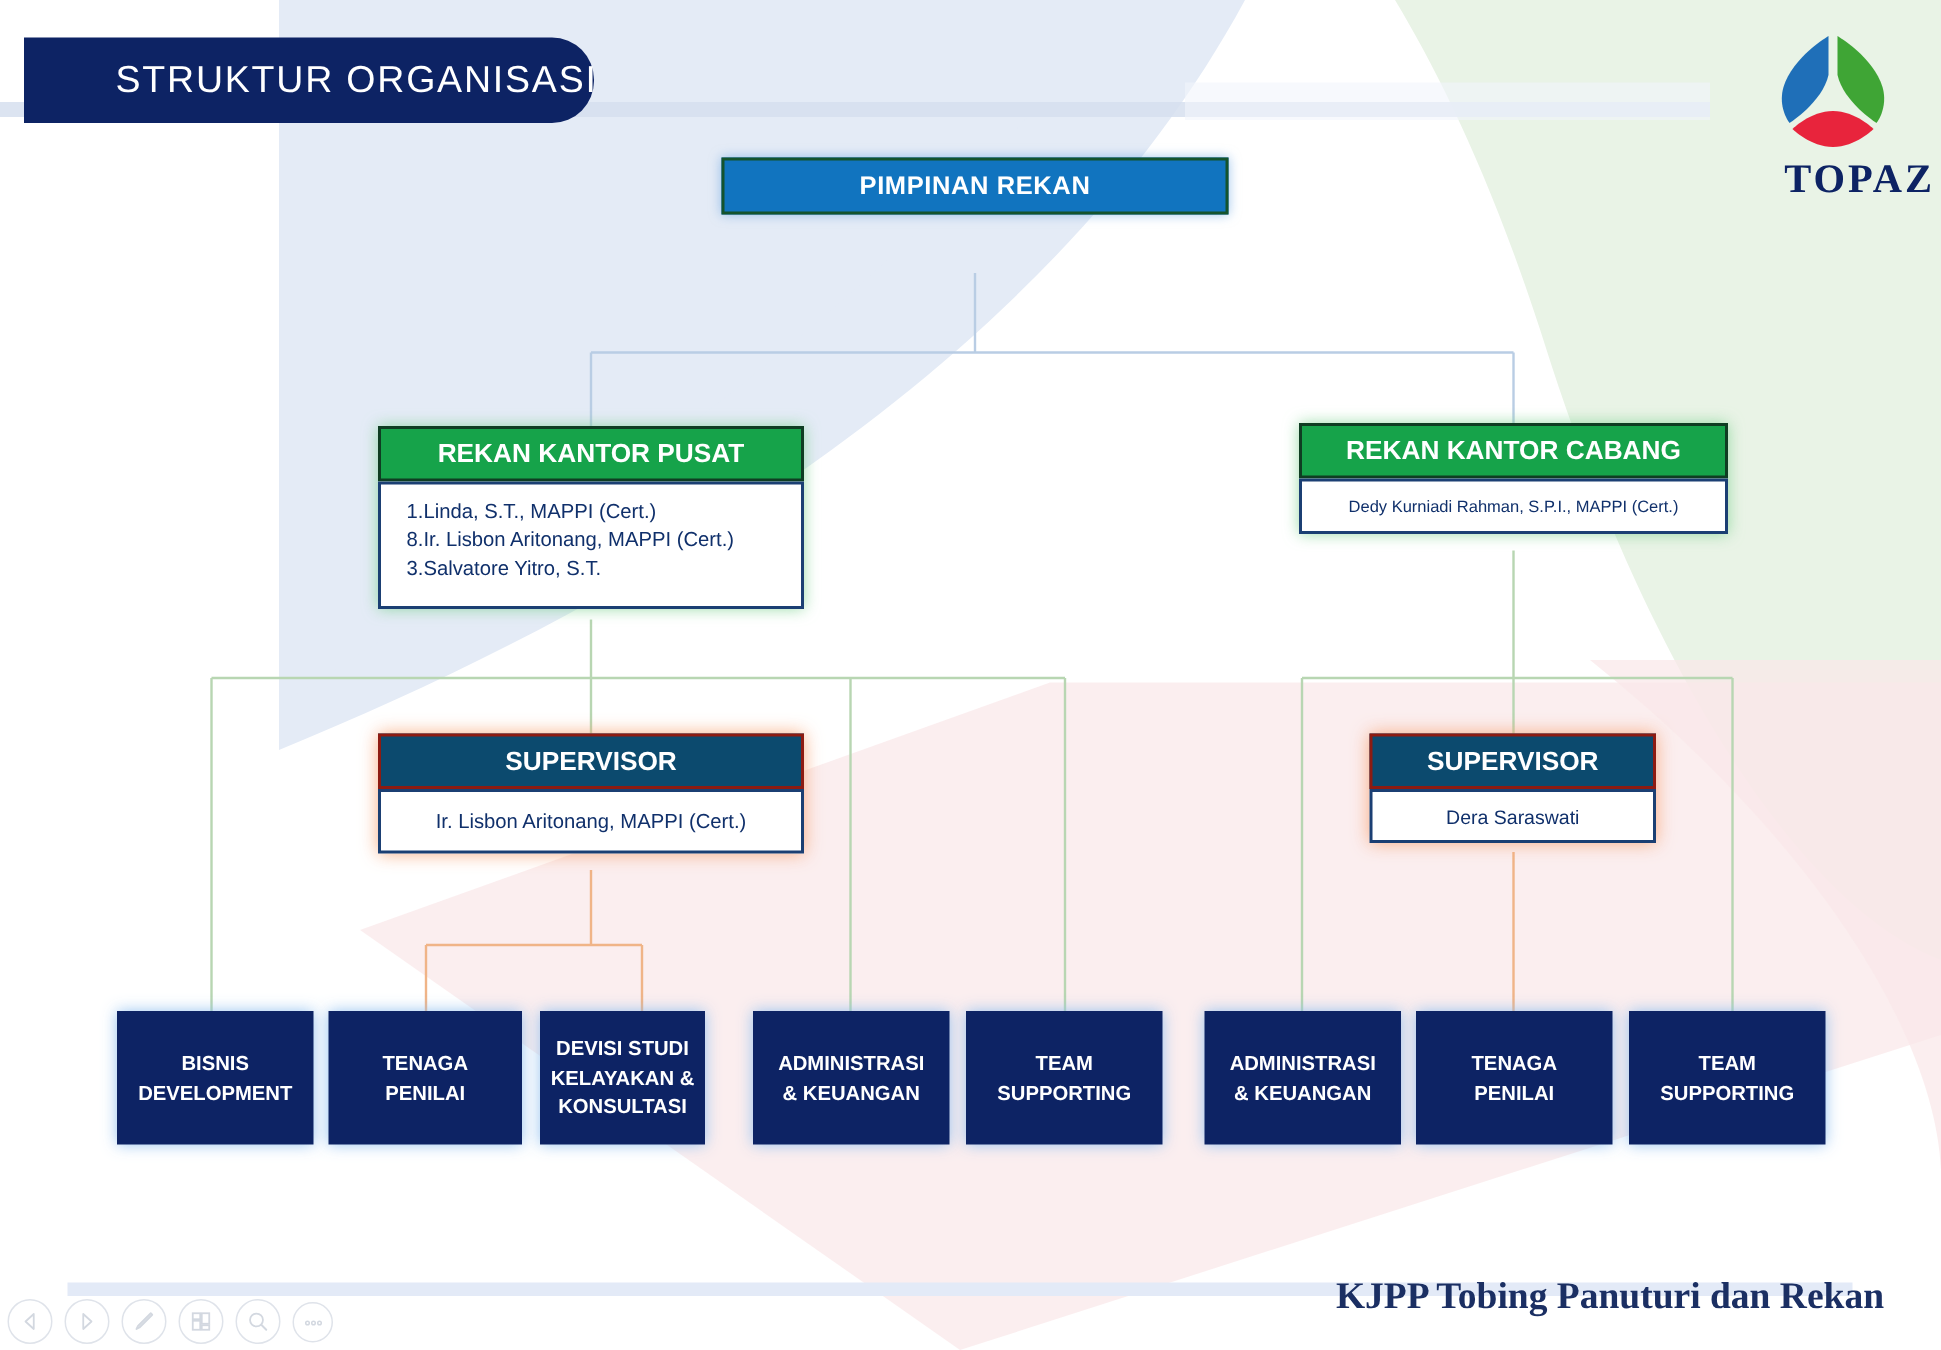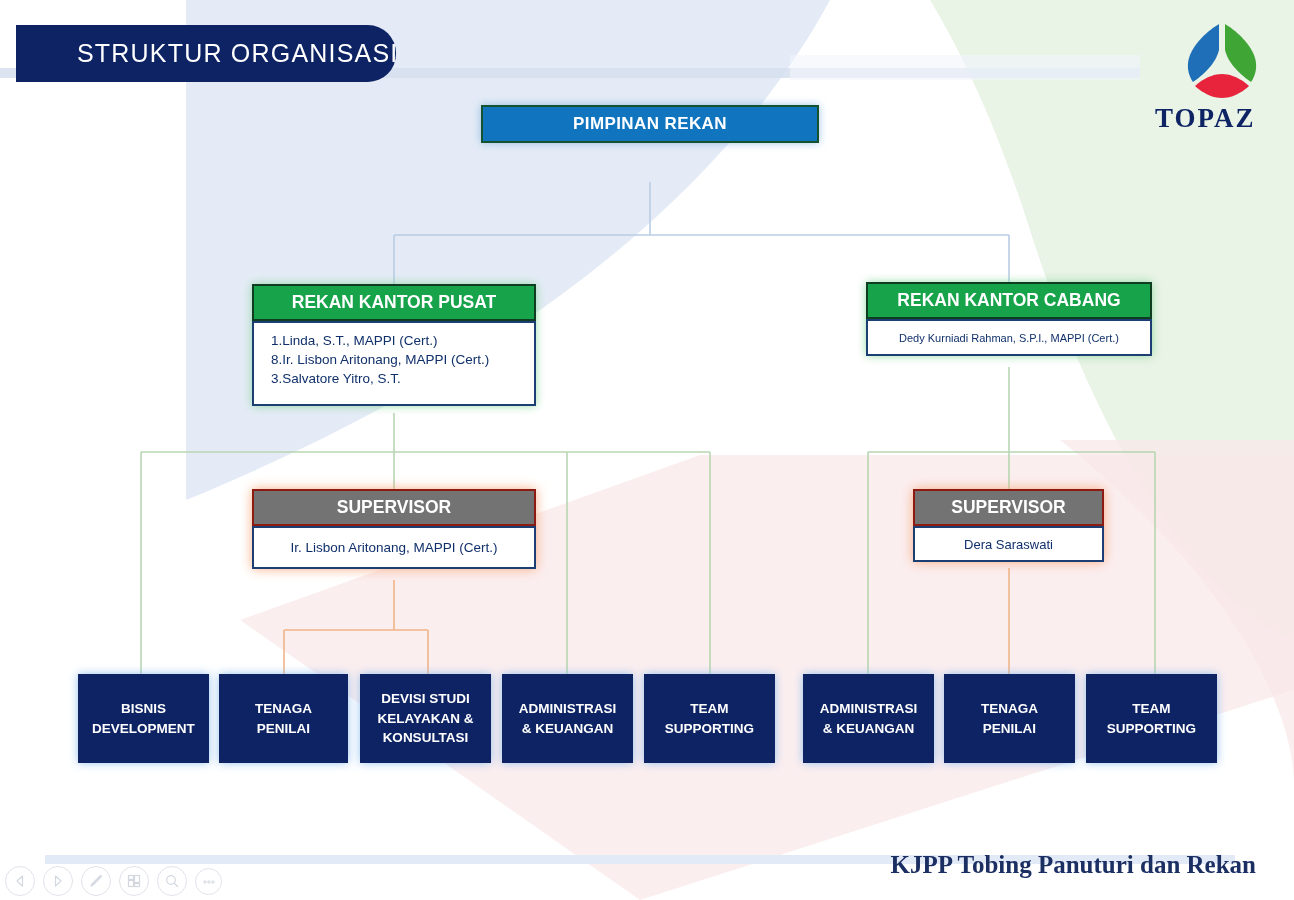--- a/index.html
+++ b/index.html
@@ -19,21 +19,21 @@
     position:absolute;left:16px;top:25px;width:380px;height:57px;
     background:#0d2364;border-radius:0 28px 28px 0;
     display:flex;align-items:center;z-index:6;
   }
   .title-banner span{
     color:#ffffff;font-size:25px;letter-spacing:1.2px;
     font-weight:400;padding-left:61px;white-space:nowrap;
   }
 
   
-  .logo-wrap{position:absolute;left:1155px;top:8px;width:135px;height:130px;z-index:6;text-align:left;}
+  .logo-wrap{position:absolute;left:1155px;top:8px;width:135px;height:130px;z-index:6;text-align:right;}
   .logo-text{
     font-family:"Liberation Serif", serif;font-size:27px;font-weight:700;
     color:#0d2364;letter-spacing:2px;margin-top:-4px;
   }
 
   
   .lines{position:absolute;left:0;top:0;width:1294px;height:900px;z-index:2;pointer-events:none;}
 
   
   .node{position:absolute;z-index:4;}
@@ -56,21 +56,21 @@
   
   .n-green .hdr{height:37px;background:#16a34a;border:2px solid #0f3d22;font-size:17.5px;}
   .n-green .body{border:2px solid #1b3f73;}
   .n-pusat{left:252px;top:284px;width:284px;filter:drop-shadow(0 0 5px rgba(120,210,140,.75));}
   .n-pusat .body{height:85px;align-items:flex-start;padding:8px 2px 0 17px;font-size:13.5px;line-height:1.42;}
   .n-pusat .body ol{margin:0;padding:0;list-style:none;}
   .n-cabang{left:866px;top:282px;width:286px;filter:drop-shadow(0 0 5px rgba(120,210,140,.75));}
   .n-cabang .body{height:37px;justify-content:center;font-size:11px;}
 
   
-  .n-sup .hdr{height:37px;background:#737373;border:2px solid #8d1b12;font-size:17.5px;}
+  .n-sup .hdr{height:37px;background:#0c4a6e;border:2px solid #8d1b12;font-size:17.5px;}
   .n-sup .body{border:2px solid #1b3f73;justify-content:center;}
   .n-sup1{left:252px;top:489px;width:284px;filter:drop-shadow(0 0 6px rgba(248,160,110,.85));}
   .n-sup1 .body{height:43px;font-size:13.5px;}
   .n-sup2{left:913px;top:489px;width:191px;filter:drop-shadow(0 0 6px rgba(248,160,110,.85));}
   .n-sup2 .body{height:36px;font-size:13px;}
 
   
   .leaf{
     position:absolute;z-index:4;background:#0d2364;
     display:flex;align-items:center;justify-content:center;text-align:center;
@@ -204,21 +204,21 @@
     </div>
   </div>
 
   <div class="leaf" style="left:219px;width:129px;">
     <div>
       <div>TENAGA</div>
       <div>PENILAI</div>
     </div>
   </div>
 
-  <div class="leaf" style="left:360px;width:131px;">
+  <div class="leaf" style="left:360px;width:110px;">
     <div>
       <div>DEVISI STUDI</div>
       <div>KELAYAKAN &amp;</div>
       <div>KONSULTASI</div>
     </div>
   </div>
 
   <div class="leaf" style="left:502px;width:131px;">
     <div>
       <div>ADMINISTRASI</div>

